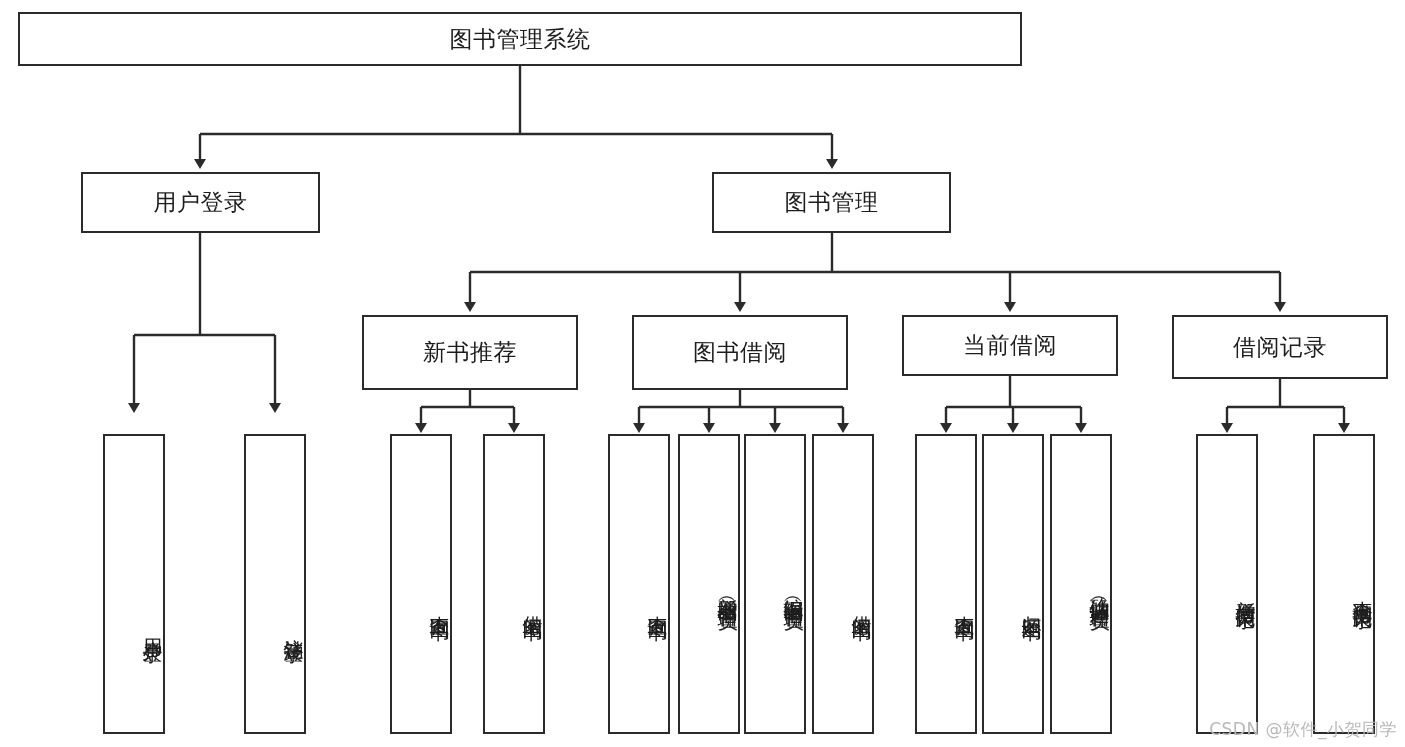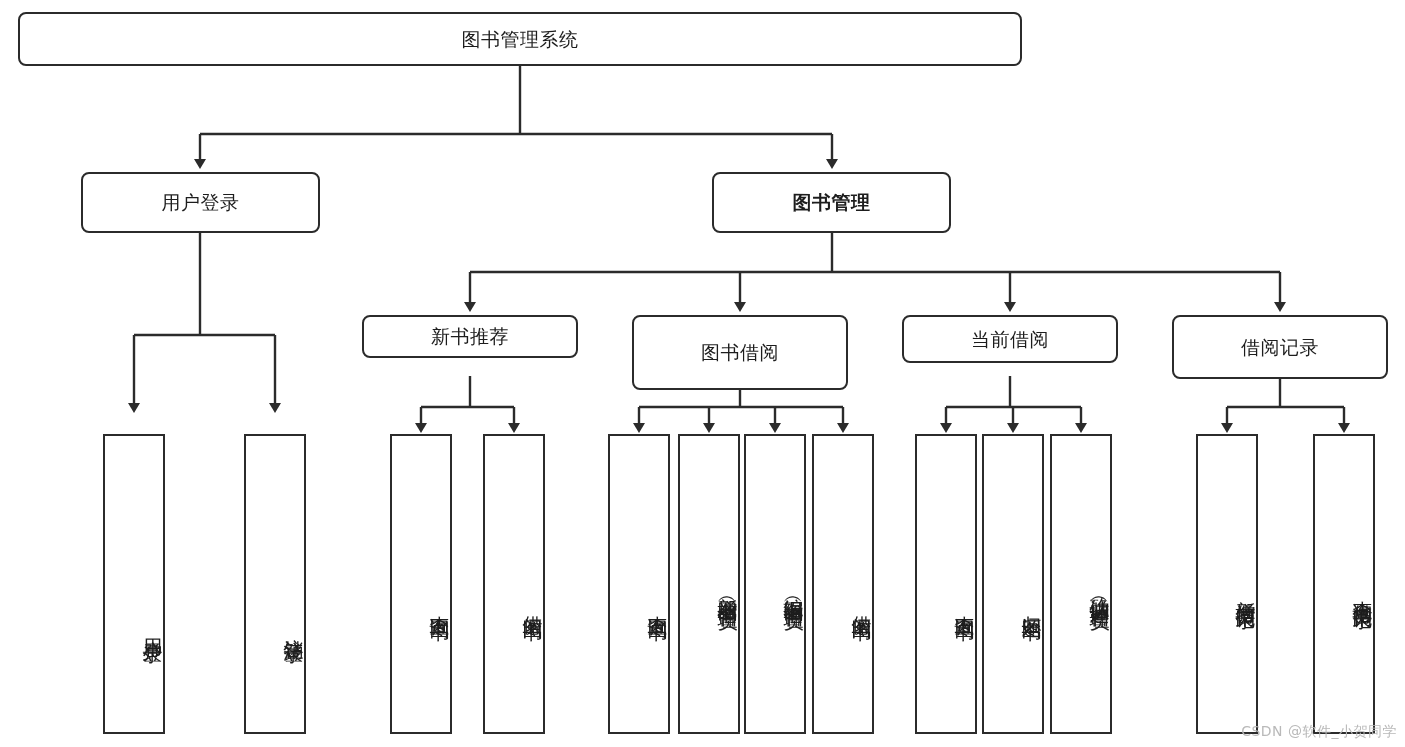--- a/index.html
+++ b/index.html
@@ -30,23 +30,22 @@
     box-sizing: border-box;
     border: 2px solid #2b2b2b;
     background: #ffffff;
     display: flex;
     align-items: center;
     justify-content: center;
     color: #1d1d1d;
     line-height: 1.06;
   }
   .node.horiz {
-    font-size: 19px;
+    font-size: 23px;
     letter-spacing: 0.5px;
-    border-radius: 8px;
   }
   .node.vert {
     writing-mode: vertical-rl;
     text-orientation: upright;
     font-size: 20px;
     align-items: flex-start;
     justify-content: center;
     padding-top: 14px;
     letter-spacing: 2px;
   }
@@ -57,21 +56,21 @@
     padding-top: 40px;
   }
   .node-label {
     display: block;
     white-space: nowrap;
   }
   #watermark {
     position: absolute;
     right: 8px;
     bottom: 6px;
-    font-size: 14px;
+    font-size: 17px;
     color: #b9b9b9;
     letter-spacing: 0.5px;
     white-space: nowrap;
     margin-top: 16px;
   }
 </style>
 </head>
 <body>
 
 <div id="canvas">
@@ -126,31 +125,31 @@
     </g>
   </svg>
 
   <div class="node horiz" style="left:18px; top:12px; width:1004px; height:54px;">
     <span class="node-label">图书管理系统</span>
   </div>
 
   <div class="node horiz" style="left:81px; top:172px; width:239px; height:61px;">
     <span class="node-label">用户登录</span>
   </div>
-  <div class="node horiz" style="left:712px; top:172px; width:239px; height:61px;font-weight:bold;">
+  <div class="node horiz" style="left:712px; top:172px; width:239px; height:61px;">
     <span class="node-label">图书管理</span>
   </div>
 
-  <div class="node horiz" style="left:362px; top:315px; width:216px; height:43px;">
+  <div class="node horiz" style="left:362px; top:315px; width:216px; height:75px;">
     <span class="node-label">新书推荐</span>
   </div>
   <div class="node horiz" style="left:632px; top:315px; width:216px; height:75px;">
     <span class="node-label">图书借阅</span>
   </div>
-  <div class="node horiz" style="left:902px; top:315px; width:216px; height:48px;justify-content:center;">
+  <div class="node horiz" style="left:902px; top:315px; width:216px; height:61px;justify-content:center;">
     <span class="node-label">当前借阅</span>
   </div>
   <div class="node horiz" style="left:1172px; top:315px; width:216px; height:64px;">
     <span class="node-label">借阅记录</span>
   </div>
 
   <div class="node vert tall-pad" style="left:103px; top:434px; width:62px; height:300px;">
     <span class="node-label">用户登录</span>
   </div>
   <div class="node vert tall-pad" style="left:244px; top:434px; width:62px; height:300px;">

